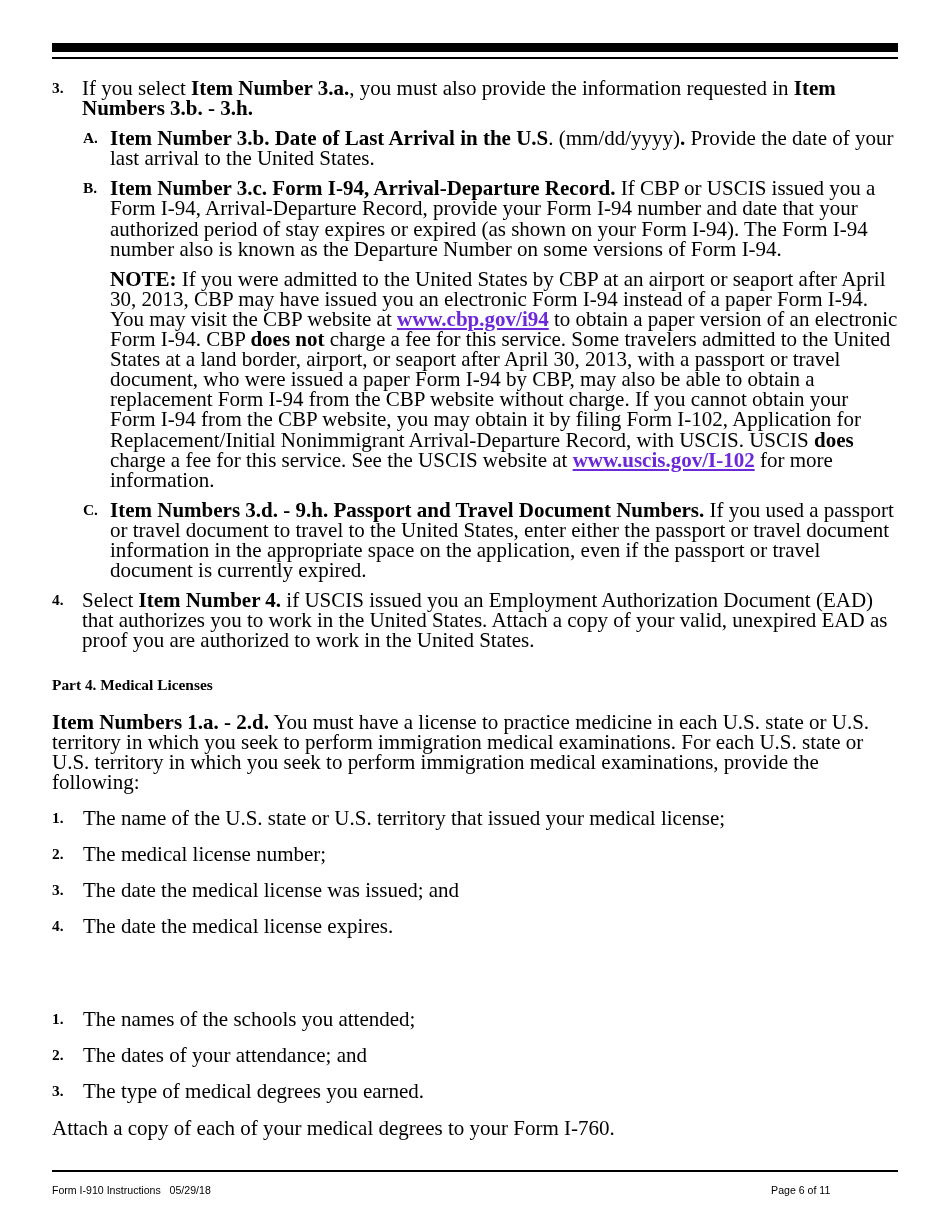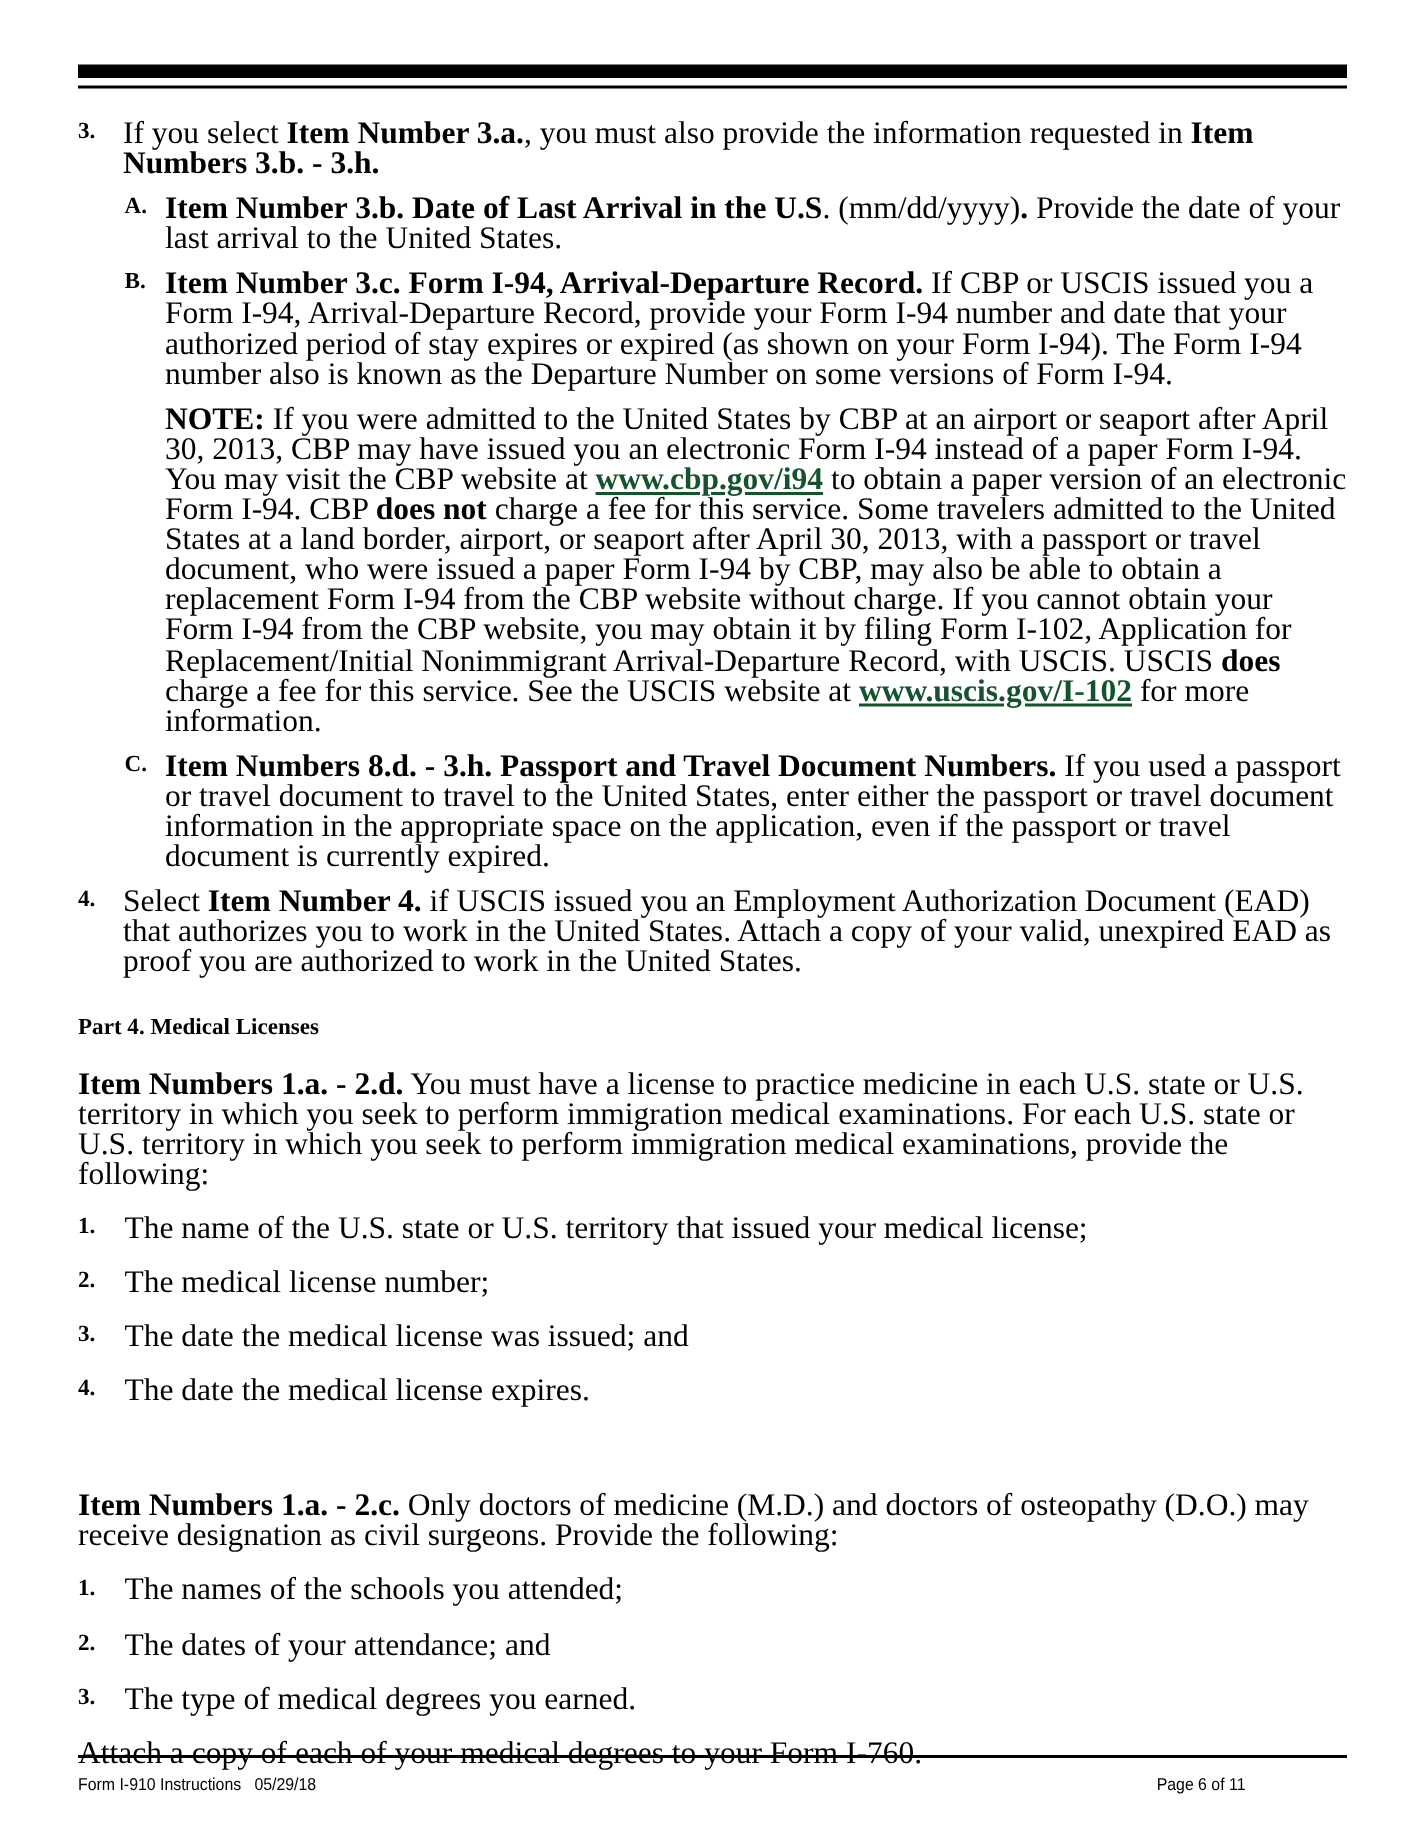--- a/index.html
+++ b/index.html
@@ -70,21 +70,21 @@
   
   .lvl0 > .mk { width: 31px; }
 
   .gap-s { height: 10px; }
   .gap-m { height: 16px; }
   .gap-xl { height: 25px; }
 
   b, .b { font-weight: bold; }
 
   a.lnk {
-    color: #14532d;
+    color: #6d28d9;
     font-weight: bold;
     text-decoration: underline;
     cursor: pointer;
     text-align: right;
   }
 
   .part-head {
     font-weight: bold;
     font-size: 15.4px;
     line-height: 20.1px;
@@ -152,21 +152,21 @@
 
     <div class="item lvl2">
       <span class="mk"></span>
       <span class="bd"><b>NOTE:</b><span>  If you were admitted to the United States by CBP at an airport or seaport after April 30, 2013, CBP may have issued you an electronic Form I-94 instead of a paper Form I-94.  You may visit the CBP website at </span><a class="lnk">www.cbp.gov/i94</a><span> to obtain a paper version of an electronic Form I-94.  CBP </span><b>does not</b><span> charge a fee for this service.  Some travelers admitted to the United States at a land border, airport, or seaport after April 30, 2013, with a passport or travel document, who were issued a paper Form I-94 by CBP, may also be able to obtain a replacement Form I-94 from the CBP website without charge.  If you cannot obtain your Form I-94 from the CBP website, you may obtain it by filing Form I-102, Application for Replacement/Initial Nonimmigrant Arrival-Departure Record, with USCIS.  USCIS </span><b>does</b><span> charge a fee for this service.  See the USCIS website at </span><a class="lnk">www.uscis.gov/I-102</a><span> for more information.</span></span>
     </div>
 
     <div class="gap-s"></div>
 
     <div class="item lvl2">
       <span class="mk">C.</span>
-      <span class="bd"><b>Item Numbers 8.d. - 3.h.  Passport and Travel Document Numbers.</b><span>  If you used a passport or travel document to travel to the United States, enter either the passport or travel document information in the appropriate space on the application, even if the passport or travel document is currently expired.</span></span>
+      <span class="bd"><b>Item Numbers 3.d. - 9.h.  Passport and Travel Document Numbers.</b><span>  If you used a passport or travel document to travel to the United States, enter either the passport or travel document information in the appropriate space on the application, even if the passport or travel document is currently expired.</span></span>
     </div>
 
     <div class="gap-s"></div>
 
     <div class="item lvl1">
       <span class="mk">4.</span>
       <span class="bd"><span>Select </span><b>Item Number 4.</b><span> if USCIS issued you an Employment Authorization Document (EAD) that authorizes you to work in the United States.  Attach a copy of your valid, unexpired EAD as proof you are authorized to work in the United States.</span></span>
     </div>
 
     <div class="gap-xl"></div>
@@ -195,21 +195,20 @@
     <div class="item lvl0">
       <span class="mk">4.</span>
       <span class="bd">The date the medical license expires.</span>
     </div>
 
     <div class="gap-m"></div>
 
     <div class="gap-xl"></div>
 
     <div class="gap-m"></div>
-    <div class="para"><b>Item Numbers 1.a. - 2.c.</b><span>  Only doctors of medicine (M.D.) and doctors of osteopathy (D.O.) may receive designation as civil surgeons.  Provide the following:</span></div>
 
     <div class="gap-m"></div>
 
     <div class="item lvl0">
       <span class="mk">1.</span>
       <span class="bd">The names of the schools you attended;</span>
     </div>
     <div class="gap-m"></div>
     <div class="item lvl0">
       <span class="mk">2.</span>

